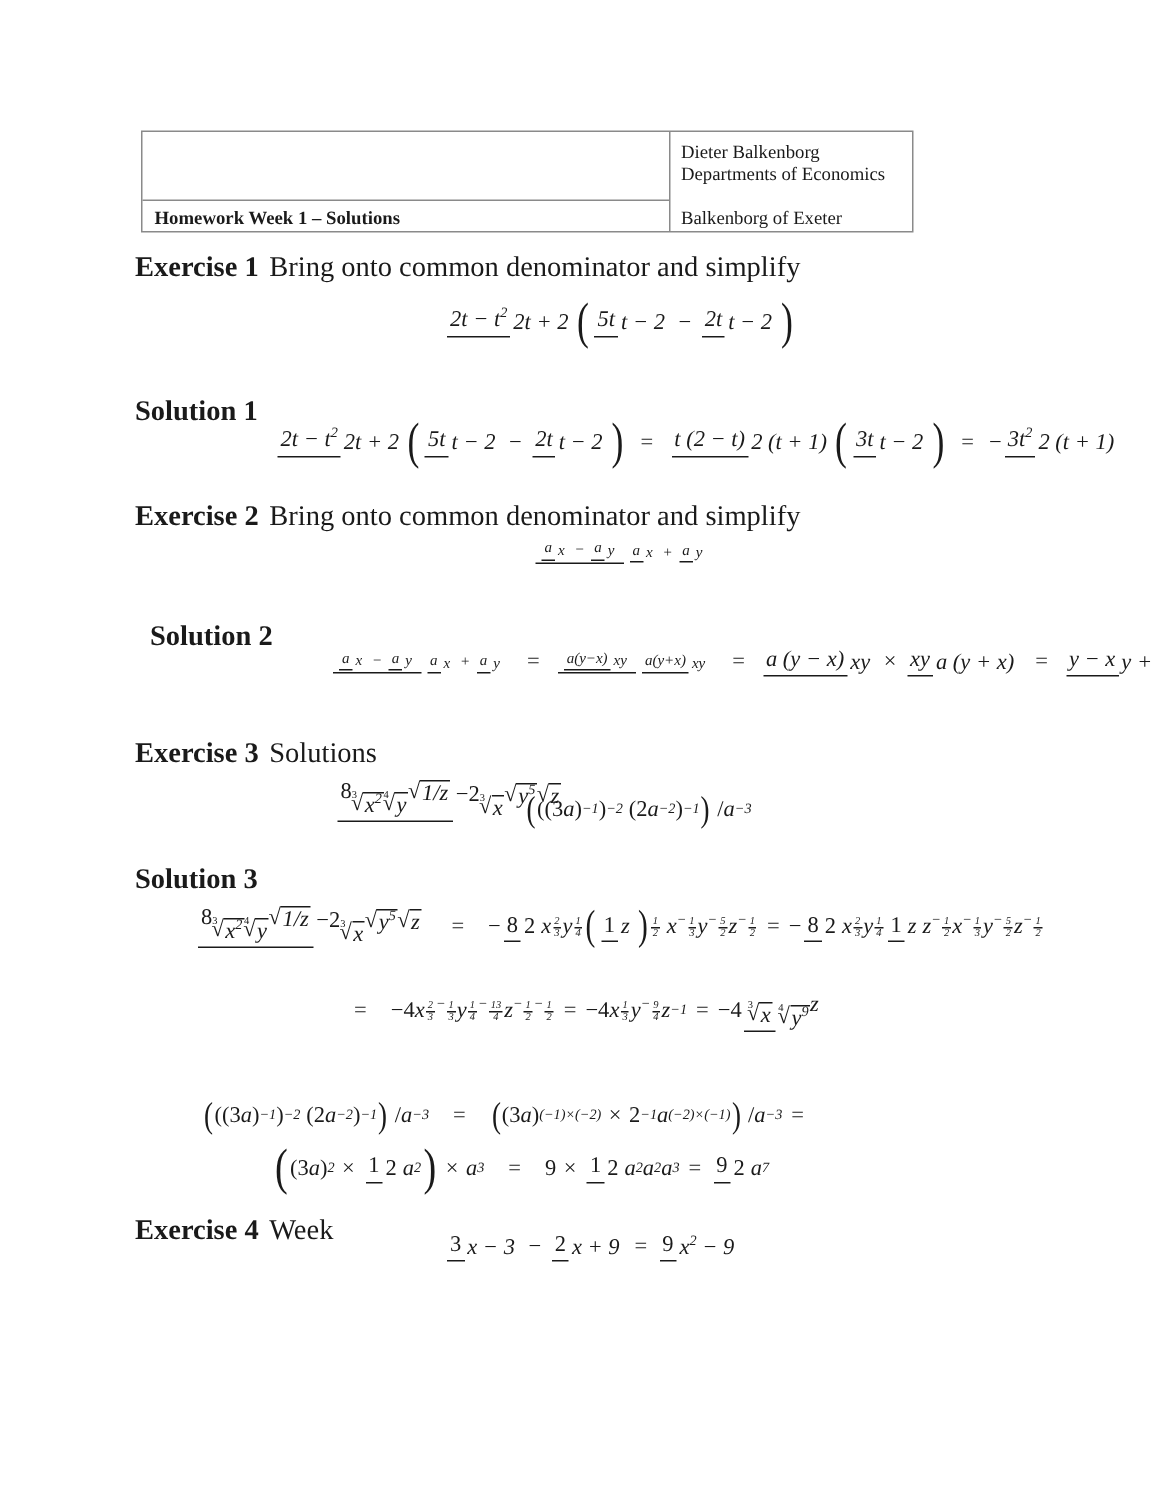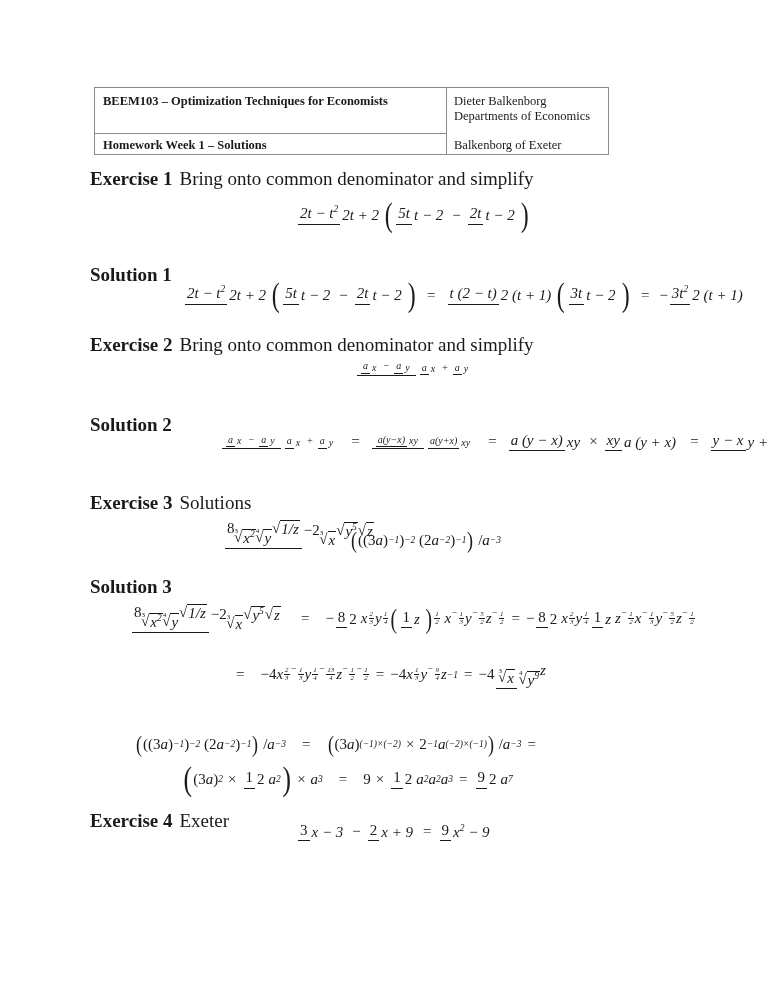--- a/index.html
+++ b/index.html
@@ -41,21 +41,20 @@
   .root .rad { font-style: normal; }
   .root .body { border-top: 1px solid #1a1a1a; padding: 0 1px; }
   .eq { margin: 0 10px; font-style: normal; }
 </style>
 </head>
 <body>
 
 <div class="hdr">
   <div class="vline"></div>
   <div class="hline"></div>
-  <div class="cell bold" style="left:8px; top:6px;">BEEM103 – Optimization Techniques for Economists</div>
   <div class="cell bold" style="left:8px; top:50px;">Homework Week 1 – Solutions</div>
   <div class="cell" style="left:359px; top:6px;">Dieter Balkenborg</div>
   <div class="cell" style="left:359px; top:21px;">Departments of Economics</div>
   <div class="cell" style="left:359px; top:50px;">Balkenborg of Exeter</div>
 </div>
 
 <div class="heading" style="left:90px; top:168px;">
   <span>Exercise 1</span><span class="prompt">Bring onto common denominator and simplify</span>
 </div>
 <div class="disp math" style="left:296px; top:198px;">
@@ -127,21 +126,21 @@
     <span class="den"><span class="frac">
           <span class="num">a</span>
           <span class="den">x</span>
         </span> + <span class="frac">
           <span class="num">a</span>
           <span class="den">y</span>
         </span></span>
   </span>
 </div>
 
-<div class="heading" style="left:90px; top:414px;">Solution 2</div>
+<div class="heading" style="left:100px; top:414px;">Solution 2</div>
 <div class="disp math" style="left:220px; top:432px;">
   <span class="frac small">
     <span class="num"><span class="frac">
           <span class="num">a</span>
           <span class="den">x</span>
         </span> − <span class="frac">
           <span class="num">a</span>
           <span class="den">y</span>
         </span></span>
     <span class="den"><span class="frac">
@@ -359,21 +358,21 @@
       <span class="den rm">2</span>
     </span>a<sup>2</sup>a<sup>2</sup>a<sup>3</sup>
   <span class="eq" style="margin:0 6px;">=</span>
   <span class="frac">
       <span class="num rm">9</span>
       <span class="den rm">2</span>
     </span>a<sup>7</sup>
 </div>
 
 <div class="heading" style="left:90px; top:810px;">
-  <span>Exercise 4</span><span class="prompt">Exeter</span>
+  <span>Exercise 4</span><span class="prompt">Week</span>
 </div>
 <div class="disp math" style="left:296px; top:822px;">
   <span class="frac">
       <span class="num rm">3</span>
       <span class="den">x − 3</span>
     </span>
   <span class="op">−</span>
   <span class="frac">
       <span class="num rm">2</span>
       <span class="den">x + 9</span>

